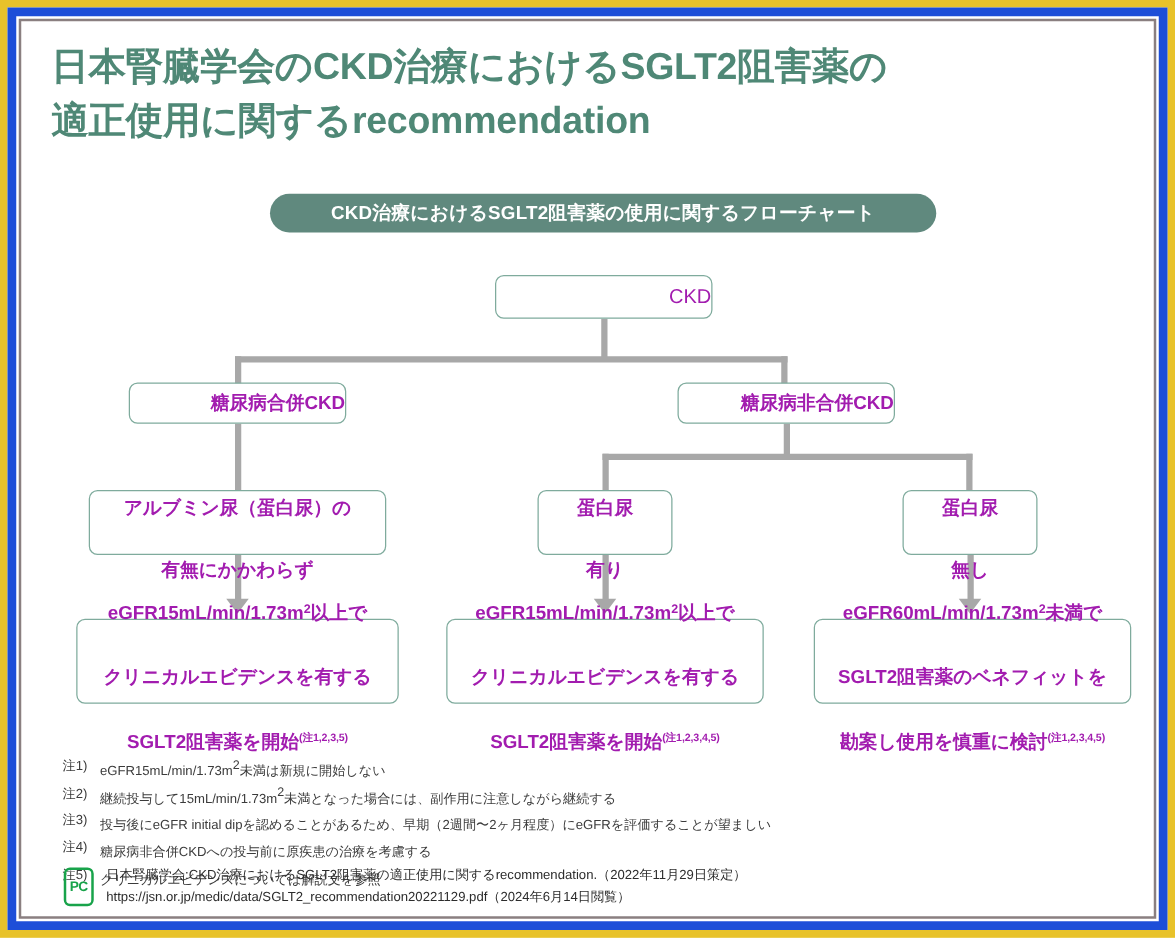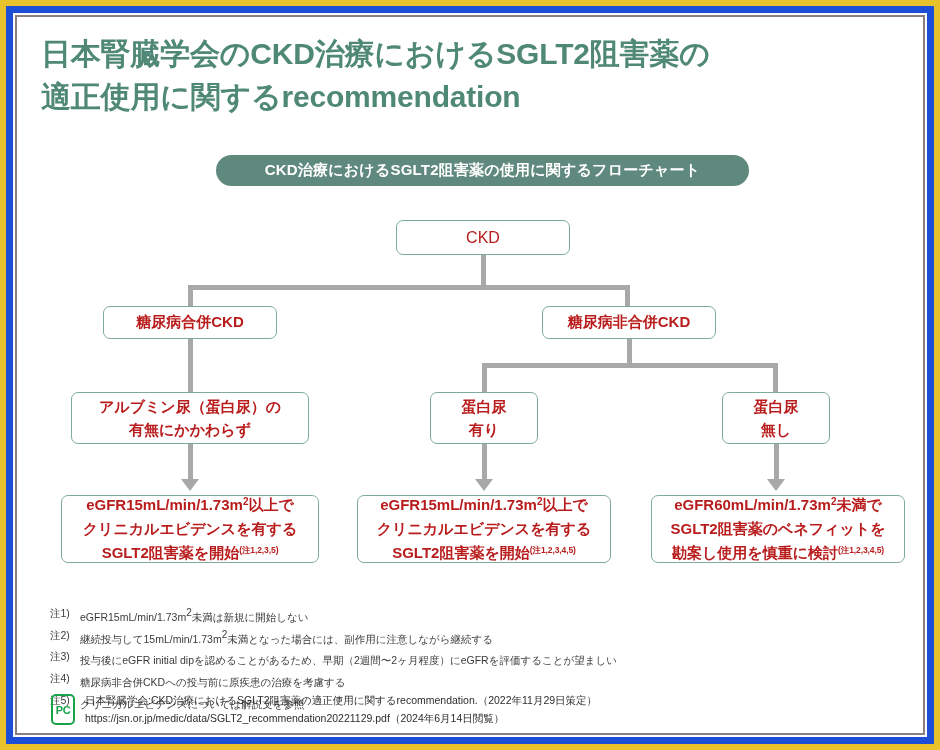--- a/index.html
+++ b/index.html
@@ -57,27 +57,27 @@
   }
 
   
   .node {
     position: absolute;
     border: 1.3px solid #7fab9d;
     border-radius: 7px;
     background: #ffffff;
     display: flex;
     align-items: center;
-    justify-content: center;
+    justify-content: flex-end;
     text-align: center;
-    color: #b91c1c;
+    color: #a21caf;
     z-index: 3;
   }
   .node .lines { display: block; width: 100%; }
-  .node .ln { display: block; }
+  .node .ln { display: block; margin-top: 27px; }
 
   #node-ckd {
     left: 383px; top: 207px; width: 174px; height: 35px;
     font-size: 16px; font-weight: normal;
   }
   #node-dm {
     left: 90px; top: 293px; width: 174px; height: 33px;
     font-size: 15px; font-weight: bold;
   }
   #node-nondm {

